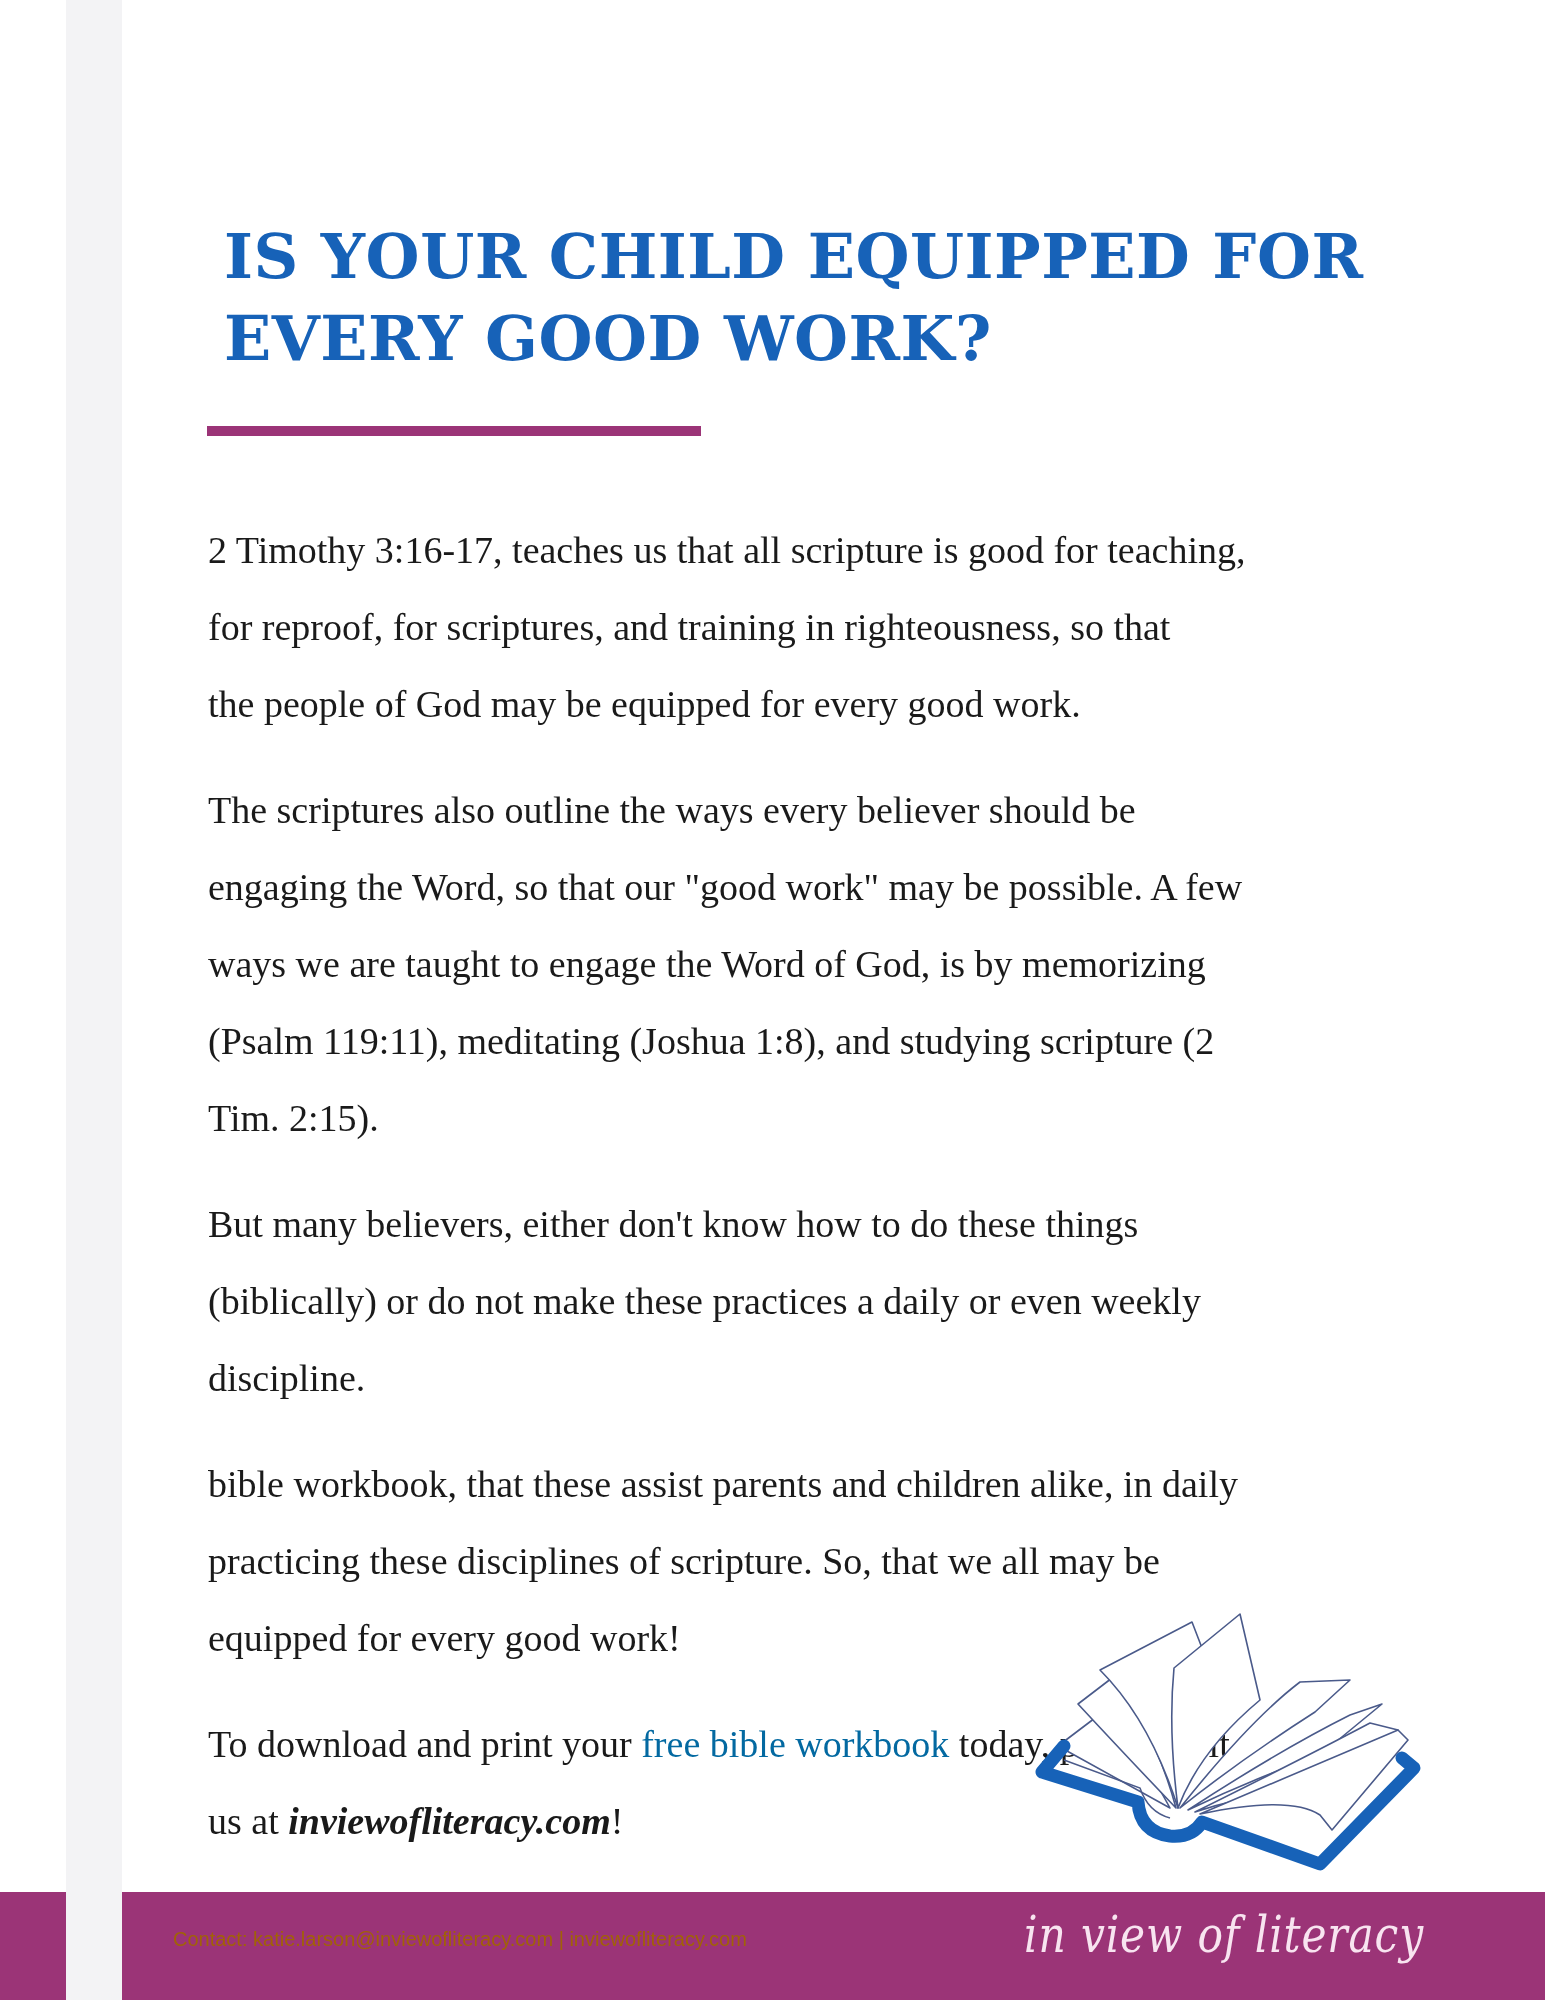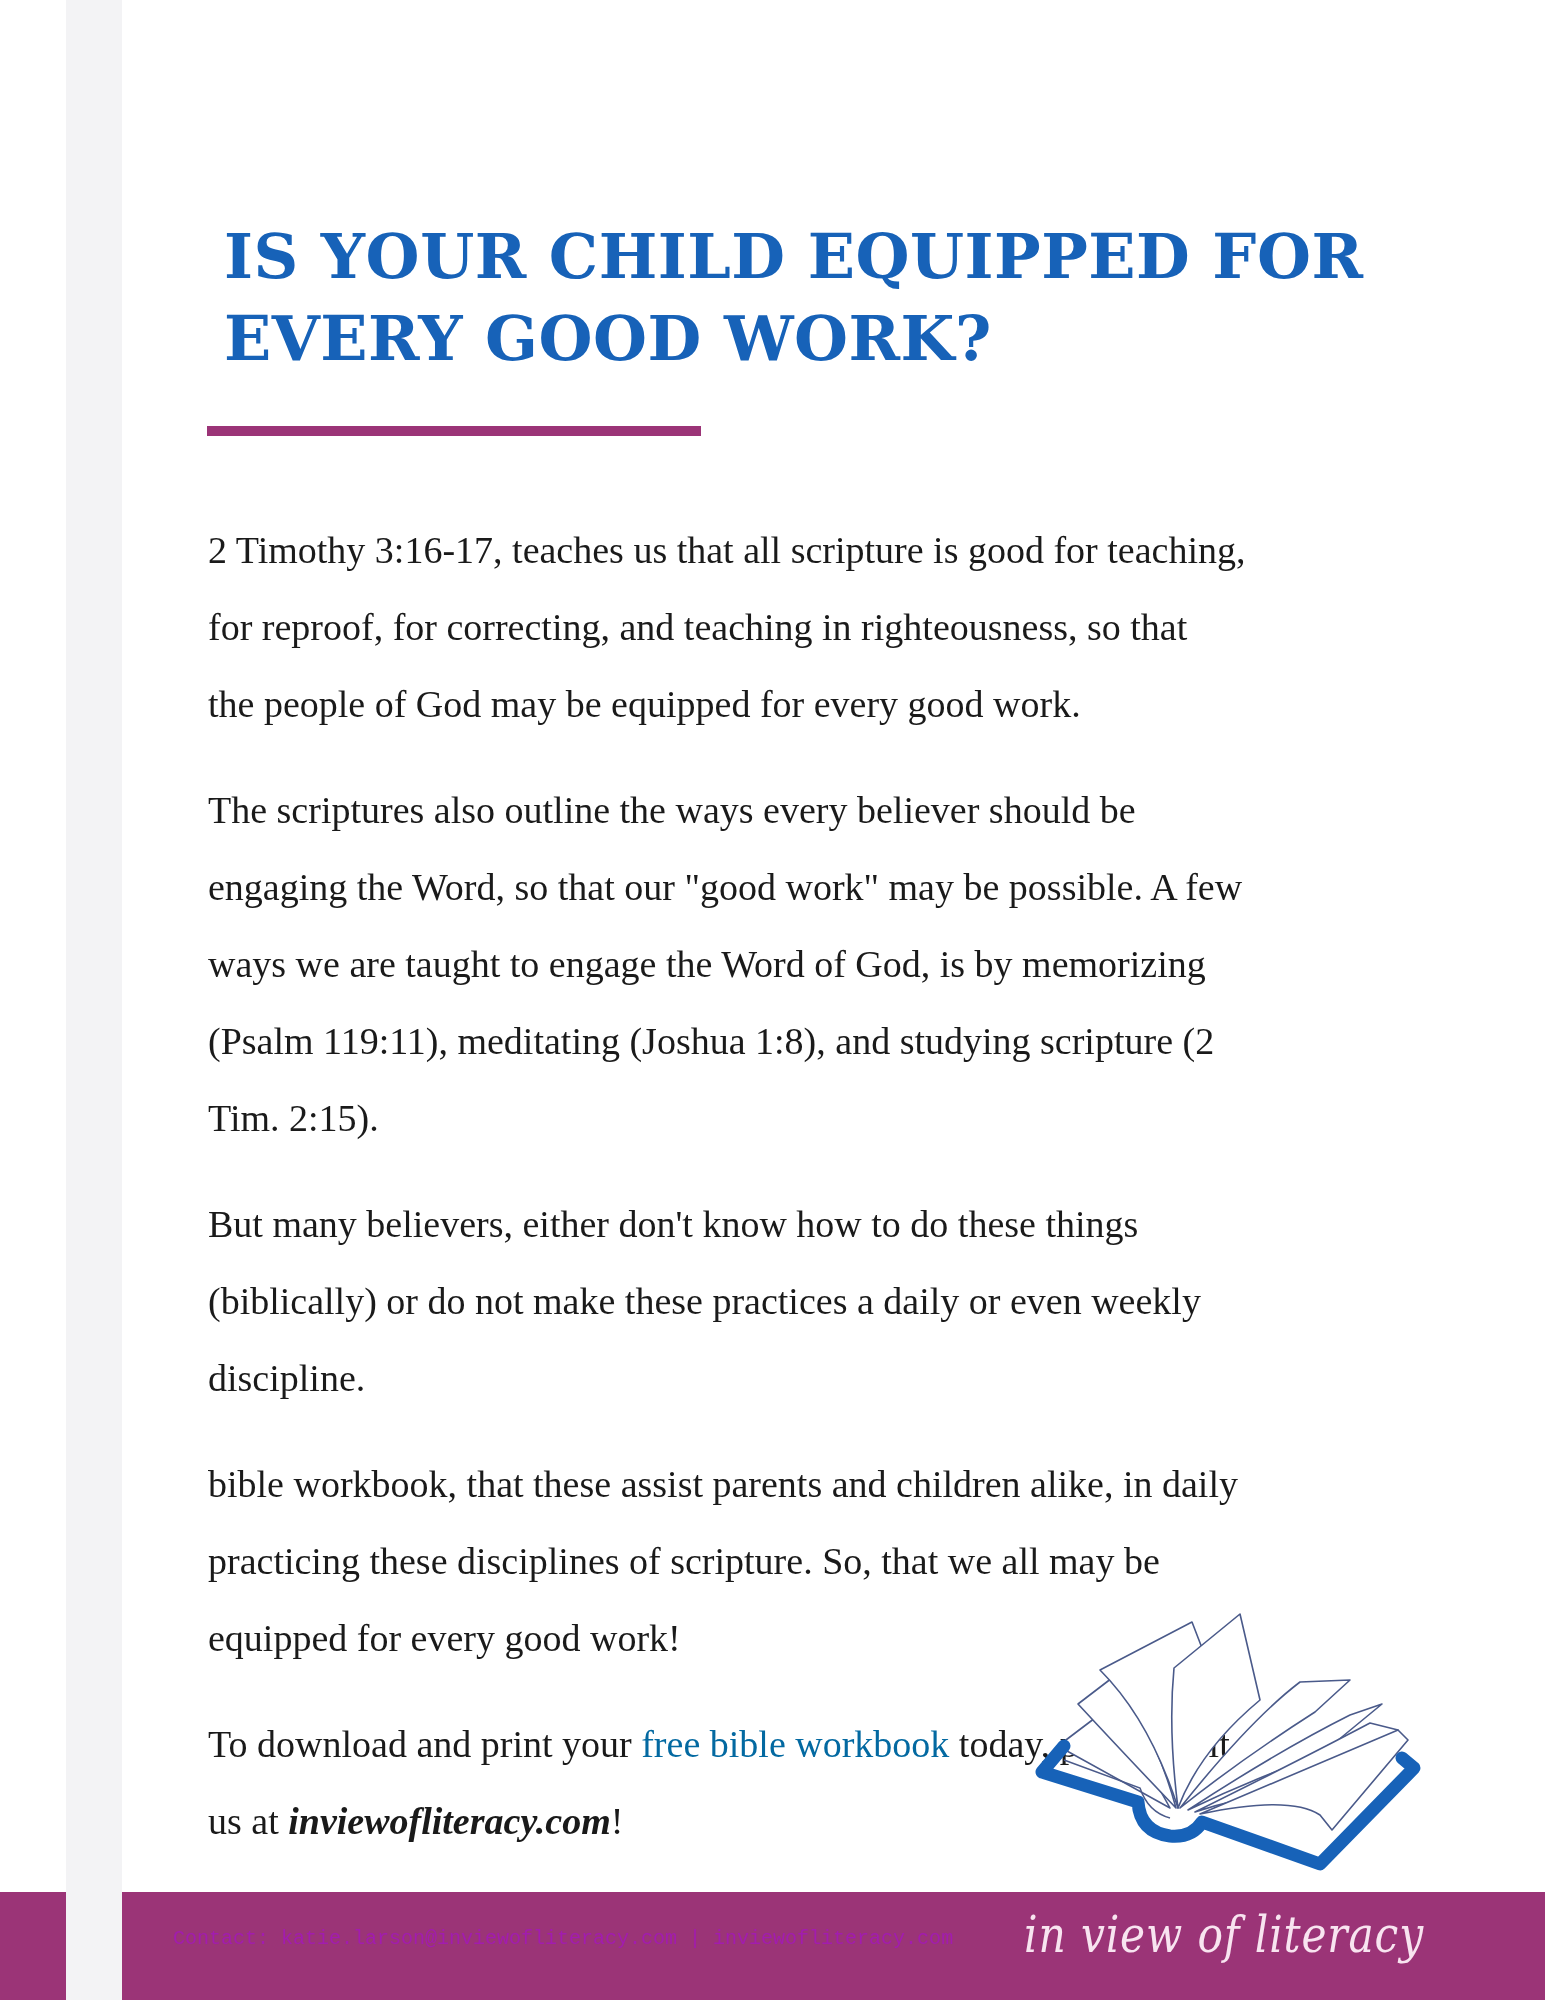--- a/index.html
+++ b/index.html
@@ -44,22 +44,22 @@
   .footer {
     position: absolute; left: 0; top: 1892px; width: 1545px; height: 108px;
     background: #9b3477;
   }
   .footer-gap {
     position: absolute; left: 66px; top: 1892px; width: 56px; height: 108px;
     background: #f3f3f5;
   }
   .contact {
     position: absolute; left: 173px; top: 1926px;
-    color: #a21caf;
-    font-family: Liberation Mono, monospace;
+    color: #a16207;
+    font-family: Liberation Sans, sans-serif;
     font-size: 20px;
     line-height: 26px;
     white-space: nowrap;
   }
   .logo {
     position: absolute; left: 1022px; top: 1886px; width: 410px; height: 110px;
   }
 </style>
 </head>
 <body>
@@ -69,21 +69,21 @@
 <h1 class="title">
   <span class="line">IS YOUR CHILD EQUIPPED FOR</span>
   <span class="line">EVERY GOOD WORK?</span>
 </h1>
 
 <div class="divider"></div>
 
 <div class="body-text">
   <p class="para">
     <span class="ln">2 Timothy 3:16-17, teaches us that all scripture is good for teaching,</span>
-    <span class="ln">for reproof, for correcting, and teaching in righteousness, so that</span>
+    <span class="ln">for reproof, for scriptures, and training in righteousness, so that</span>
     <span class="ln">the people of God may be equipped for every good work.</span>
   </p>
   <p class="para">
     <span class="ln">The scriptures also outline the ways every believer should be</span>
     <span class="ln">engaging the Word, so that our "good work" may be possible. A few</span>
     <span class="ln">ways we are taught to engage the Word of God, is by memorizing</span>
     <span class="ln">(Psalm 119:11), meditating (Joshua 1:8), and studying scripture (2</span>
     <span class="ln">Tim. 2:15).</span>
   </p>
   <p class="para">

